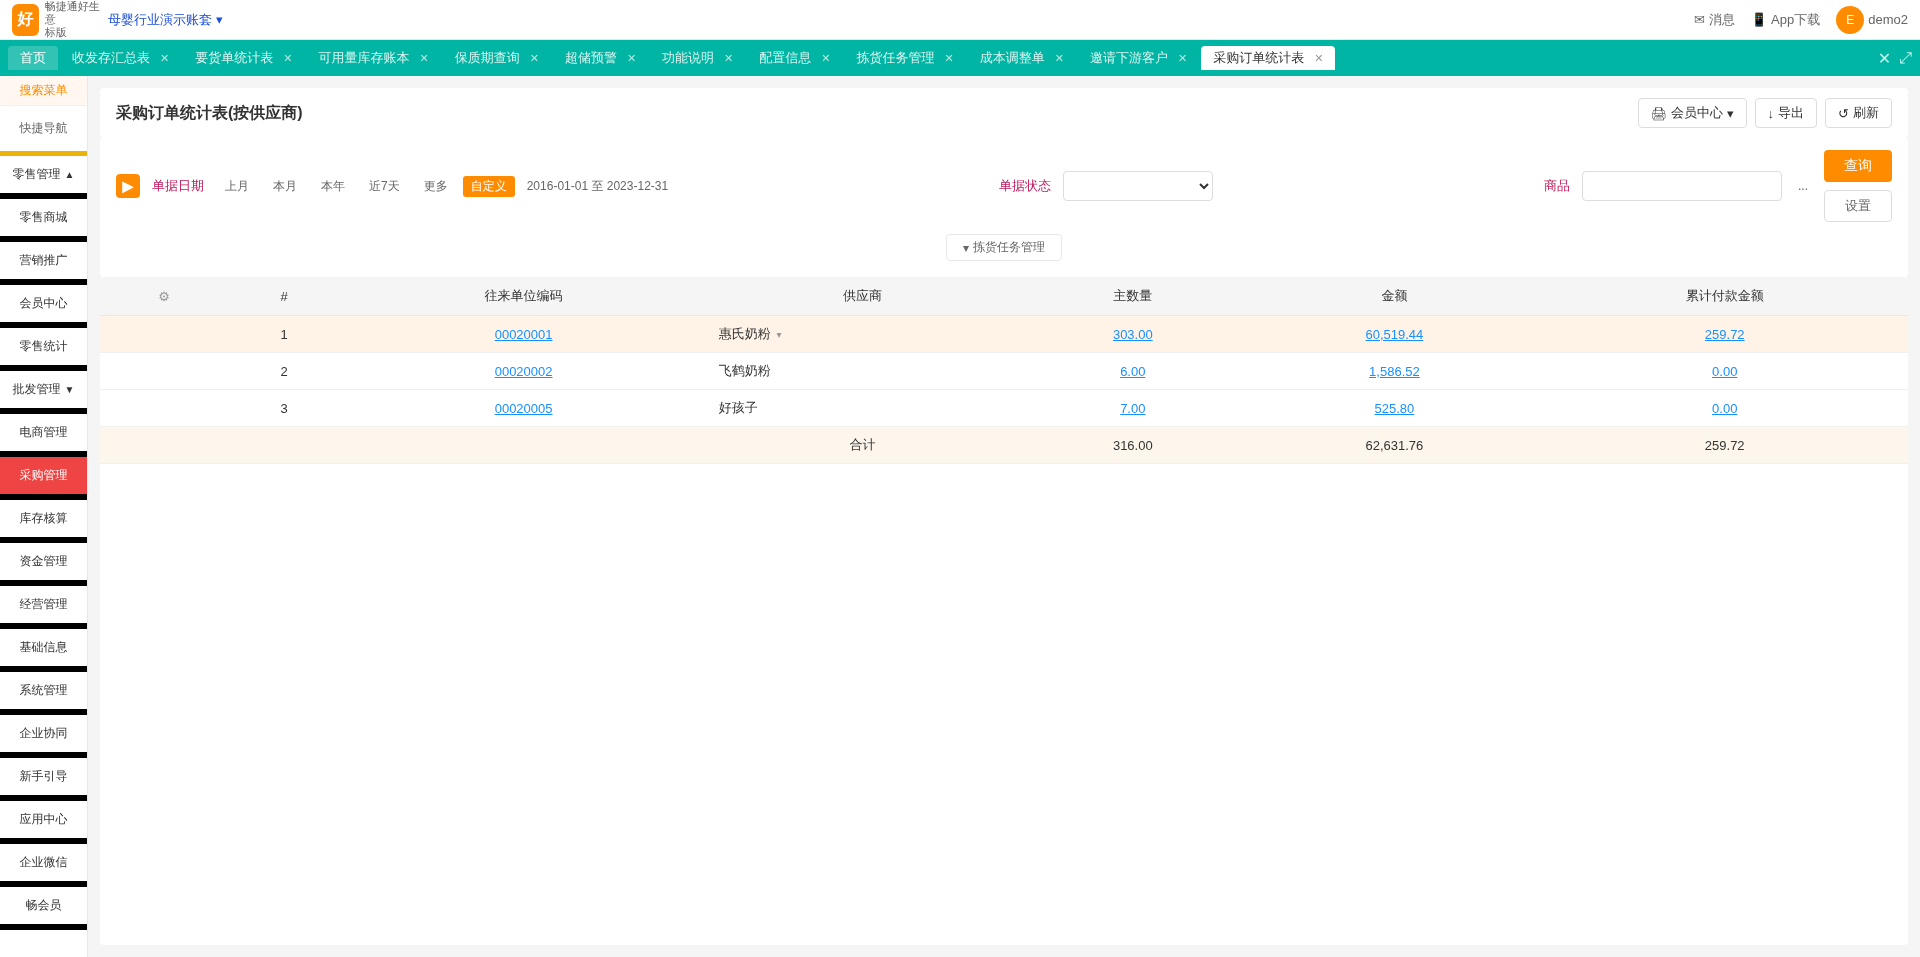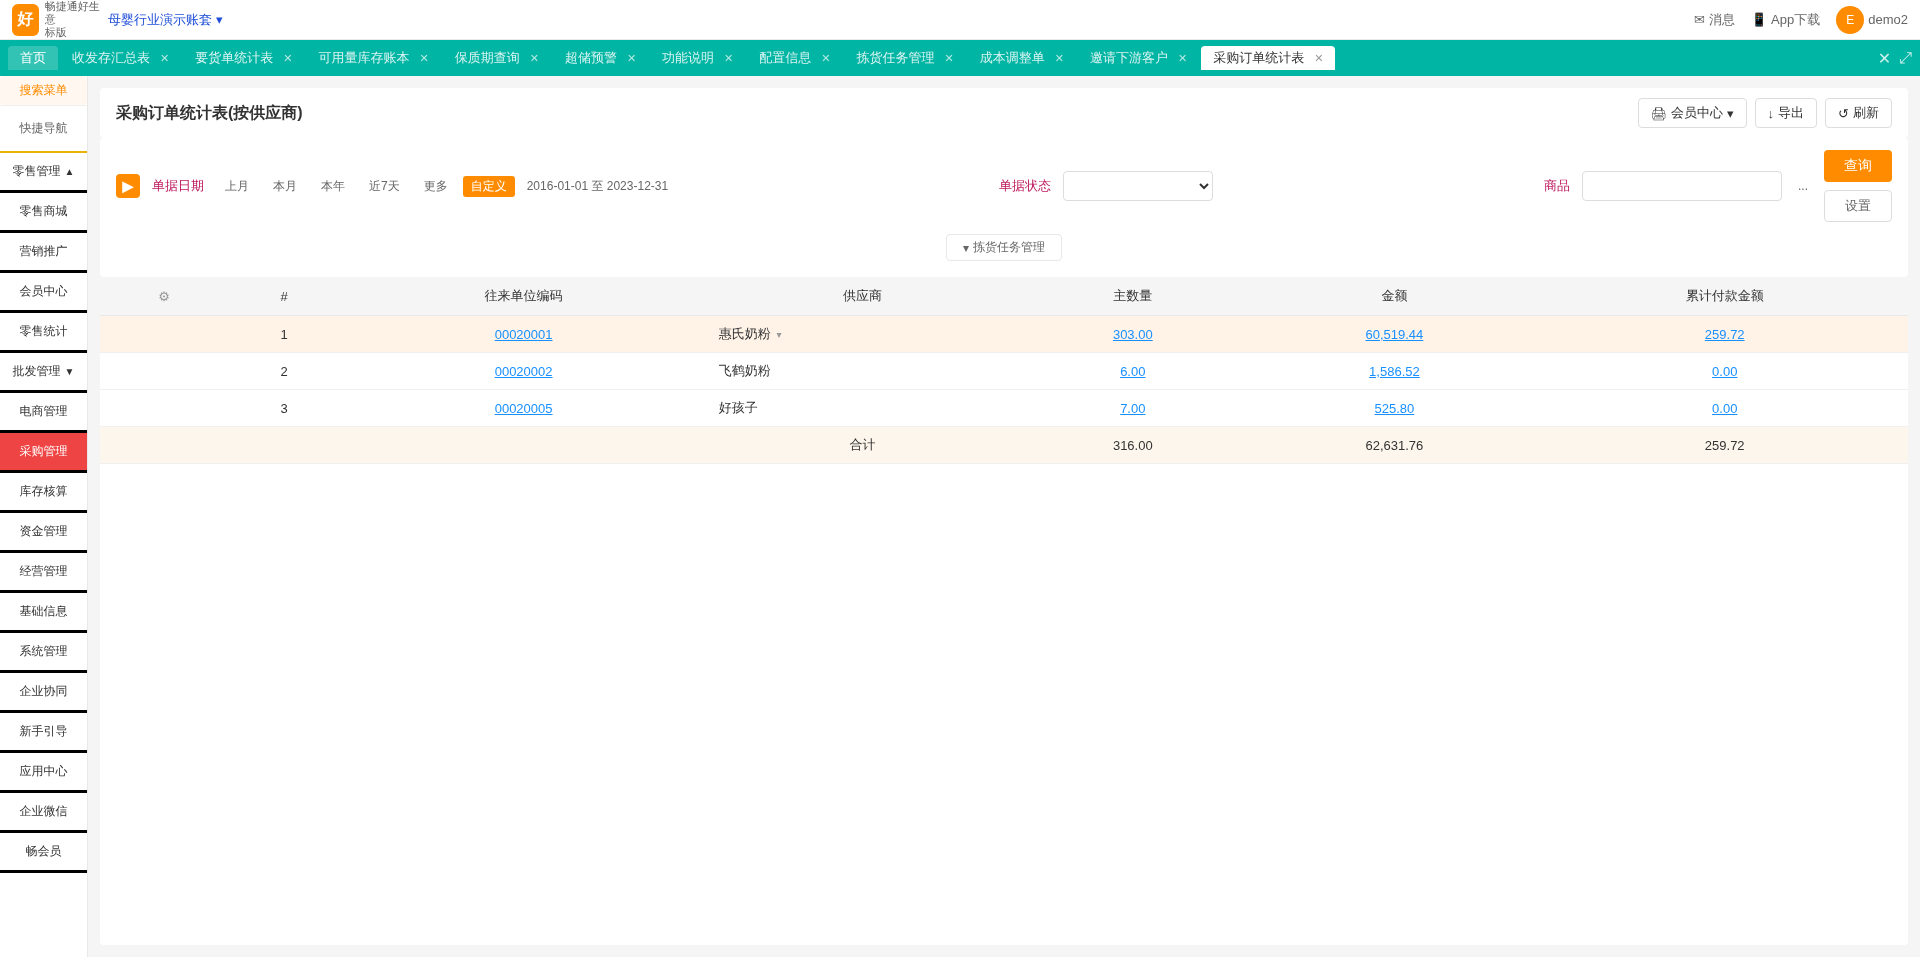--- a/index.html
+++ b/index.html
@@ -26,23 +26,23 @@
     .nav-tabs-end { margin-left: auto; display: flex; align-items: center; gap: 8px; }
     .nav-end-btn { color: rgba(255,255,255,0.8); cursor: pointer; font-size: 16px; }
 
     
     .main-layout { display: flex; flex: 1; overflow: hidden; }
 
     
     .sidebar { width: 88px; background: white; border-right: 1px solid #e8e8e8; display: flex; flex-direction: column; overflow-y: auto; }
     .sidebar-search { border-bottom: 1px solid #f0f0f0; }
     .sidebar-search-btn { width: 100%; padding: 6px 4px; background: #fff7f0; border: none; border-radius: 4px; color: #ff8c00; font-size: 12px; cursor: pointer; text-align: center; }
-    .sidebar-nav-btn { padding: 8px; border-bottom: 2px solid #eab308; }
+    .sidebar-nav-btn { padding: 8px; border-bottom: 5px solid #eab308; }
     .sidebar-nav-btn-inner { width: 100%; padding: 6px 4px; background: #fff; border: none; border-radius: 4px; color: #666; font-size: 12px; cursor: pointer; text-align: center; }
-    .sidebar-item { padding: 10px 4px; text-align: right; cursor: pointer; color: #333; font-size: 12px; border-bottom: 3px solid #000000; display: flex; flex-direction: column; align-items: center; gap: 2px; }
+    .sidebar-item { padding: 10px 4px; text-align: right; cursor: pointer; color: #333; font-size: 12px; border-bottom: 6px solid #000000; display: flex; flex-direction: column; align-items: center; gap: 2px; }
     .sidebar-item.active { background: #ef4444; color: white; }
     .sidebar-item.has-arrow { flex-direction: row; justify-content: center; gap: 4px; }
     .sidebar-item .arrow { font-size: 10px; }
 
     
     .content { flex: 1; display: flex; flex-direction: column; overflow: hidden; background: #f5f5f5; }
     .page-container { flex: 1; padding: 12px; overflow: auto; display: flex; flex-direction: column; }
 
     
     .page-header { display: flex; align-items: center; justify-content: space-between; background: white; padding: 10px 16px; border-radius: 4px; }

